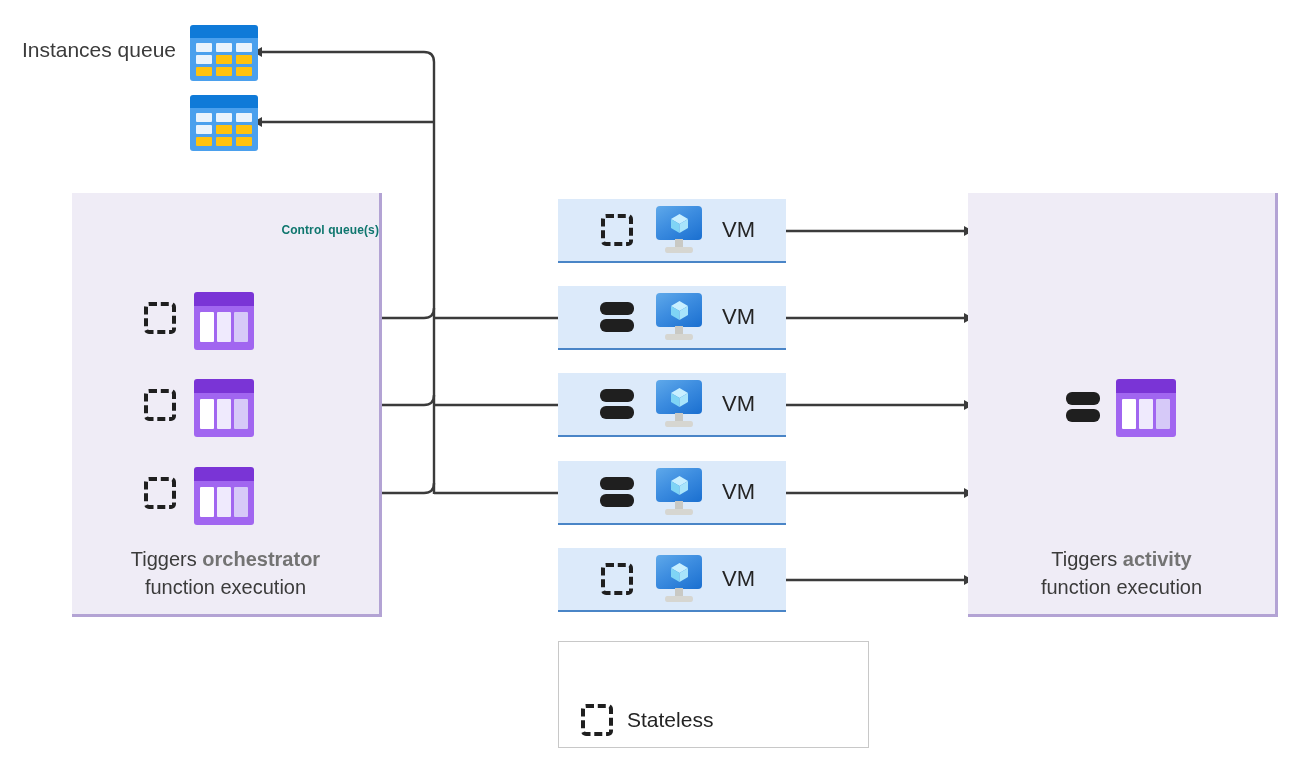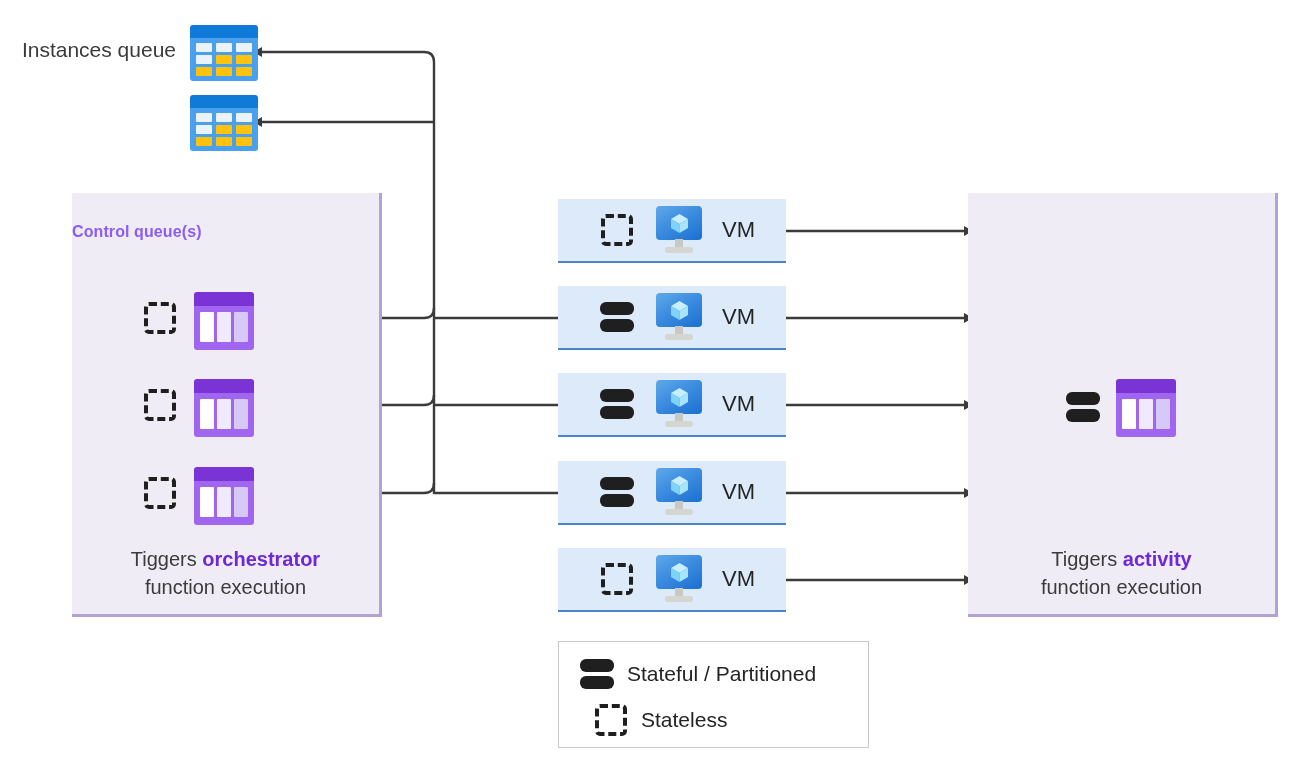--- a/index.html
+++ b/index.html
@@ -14,28 +14,28 @@
   
   .panel{
     position:absolute;
     background:#efecf6;
     border-right:3px solid #b3a3d4;
     border-bottom:3px solid #b3a3d4;
     box-sizing:border-box;
   }
   .panel-title{
     position:absolute;left:0;right:0;
-    text-align:left;font-weight:bold;font-size:16px;color:#8b5cf6;
+    text-align:right;font-weight:bold;font-size:12px;color:#0f766e;
     letter-spacing:.1px;
   }
   .panel-foot{
     position:absolute;left:0;right:0;
     text-align:center;font-size:20px;color:#3b3b3b;line-height:1.42;
   }
-  .panel-foot b{font-weight:bold;color:#6d28d9;}
+  .panel-foot b{font-weight:bold;color:#737373;}
 
   
   .side-label{
     position:absolute;text-align:right;font-size:21px;color:#3b3b3b;
     white-space:nowrap;
   }
 
   
   .tbl-icon{position:absolute;width:68px;height:56px;}
   .tbl-icon .hdr{position:absolute;left:0;top:0;width:100%;height:13px;background:#0f7ad8;border-radius:3px 3px 0 0;}
@@ -310,30 +310,21 @@
           <polygon points="17,5 8.5,10 8.5,19 17,14" fill="#a8e4fb"></polygon>
         </svg>
       </div>
       <div class="neck"></div>
         <div class="base"></div>
     </div>
     <div class="vm-label">VM</div>
   </div>
 
   <div class="legend" style="left:558px;top:641px;width:311px;height:107px;">
-    <div class="legend-row" style="left:18px;top:15px;">
-      <div class="lg-ico">
-        <div class="g-stateful" style="width:34px;height:34px;">
-            <i class="t"></i>
-            <i class="b"></i>
-          </div>
-      </div>
-      <div class="lg-txt">Stateful / Partitioned</div>
-    </div>
-    <div class="legend-row" style="left:32px;top:62px;">
+    <div class="legend-row" style="left:18px;top:62px;">
       <div class="lg-ico">
         <div class="g-stateless"></div>
       </div>
       <div class="lg-txt">Stateless</div>
     </div>
   </div>
 
 </div>
 
 </body></html>

